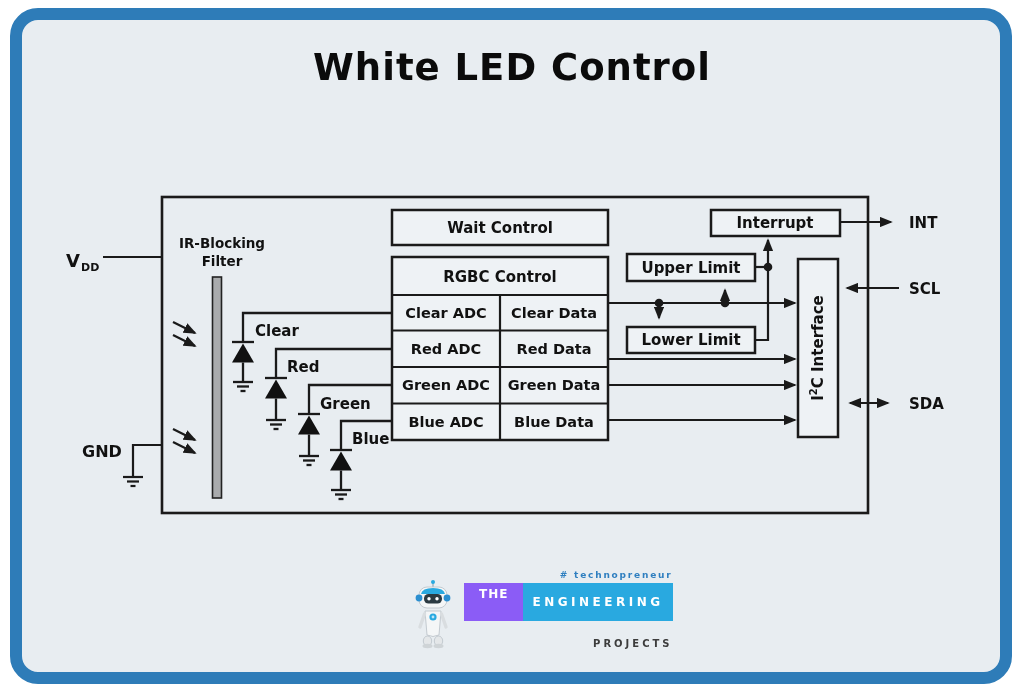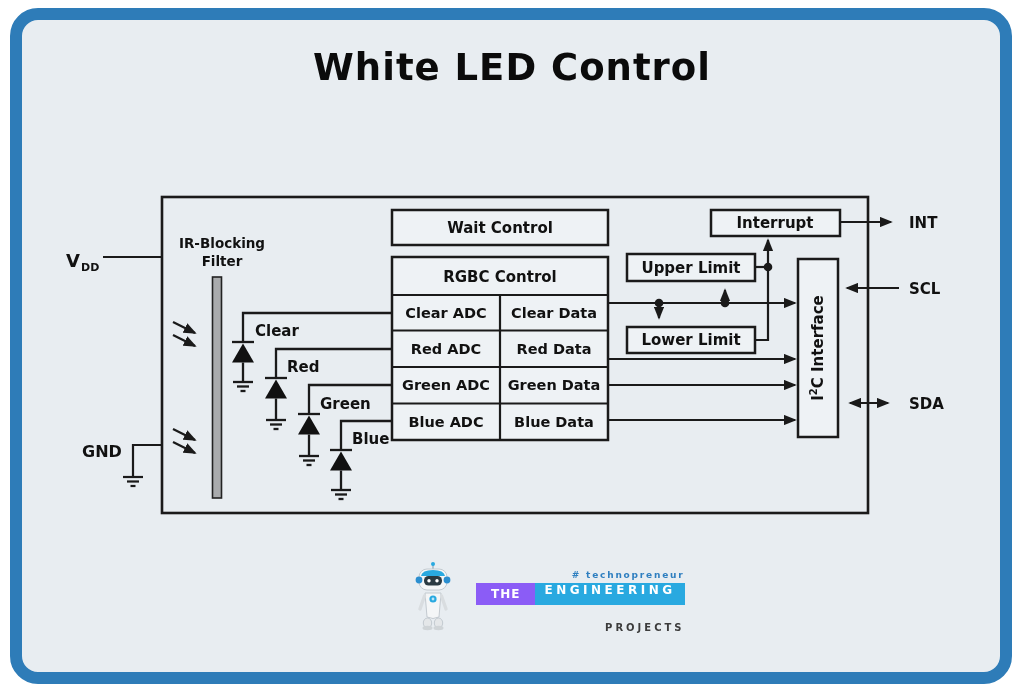--- a/index.html
+++ b/index.html
@@ -23,35 +23,35 @@
     text-align:center;
     font-size:37px; font-weight:bold; color:#0b0b0b;
     letter-spacing:1px;
     margin:0;
   }
   svg.diagram { position:absolute; left:0; top:0; }
 
   
   .logo {
     position:absolute; left:414px; top:556px;
-    display:flex; align-items:center; gap:24px;
+    display:flex; align-items:flex-end; gap:12px;
   }
   .logo-text { display:flex; flex-direction:column; }
   .logo-tagline {
     color:#2f7fc0; font-size:9px; font-weight:bold;
     letter-spacing:1.8px; text-align:right; margin:14px 0 3px 0;
   }
   .logo-row { display:flex; }
   .the-badge {
     background:#8b5cf6; color:#fff; font-weight:bold;
     font-size:12px; padding:4px 15px; letter-spacing:1px;
   }
   .engineering-badge {
     background:#29a9e0; color:#fff; font-weight:bold;
-    font-size:12px; padding:0 9px; letter-spacing:3.5px;
+    font-size:12px; padding:12px 9px; letter-spacing:3.5px;
   }
   .projects-label {
     text-align:right; color:#3c3c3c; font-weight:bold;
     font-size:10px; letter-spacing:3px; margin-top:17px;
   }
 
   
   text { font-family:"DejaVu Sans", "Liberation Sans", sans-serif; font-weight:bold; fill:#111; }
 </style>
 </head>

